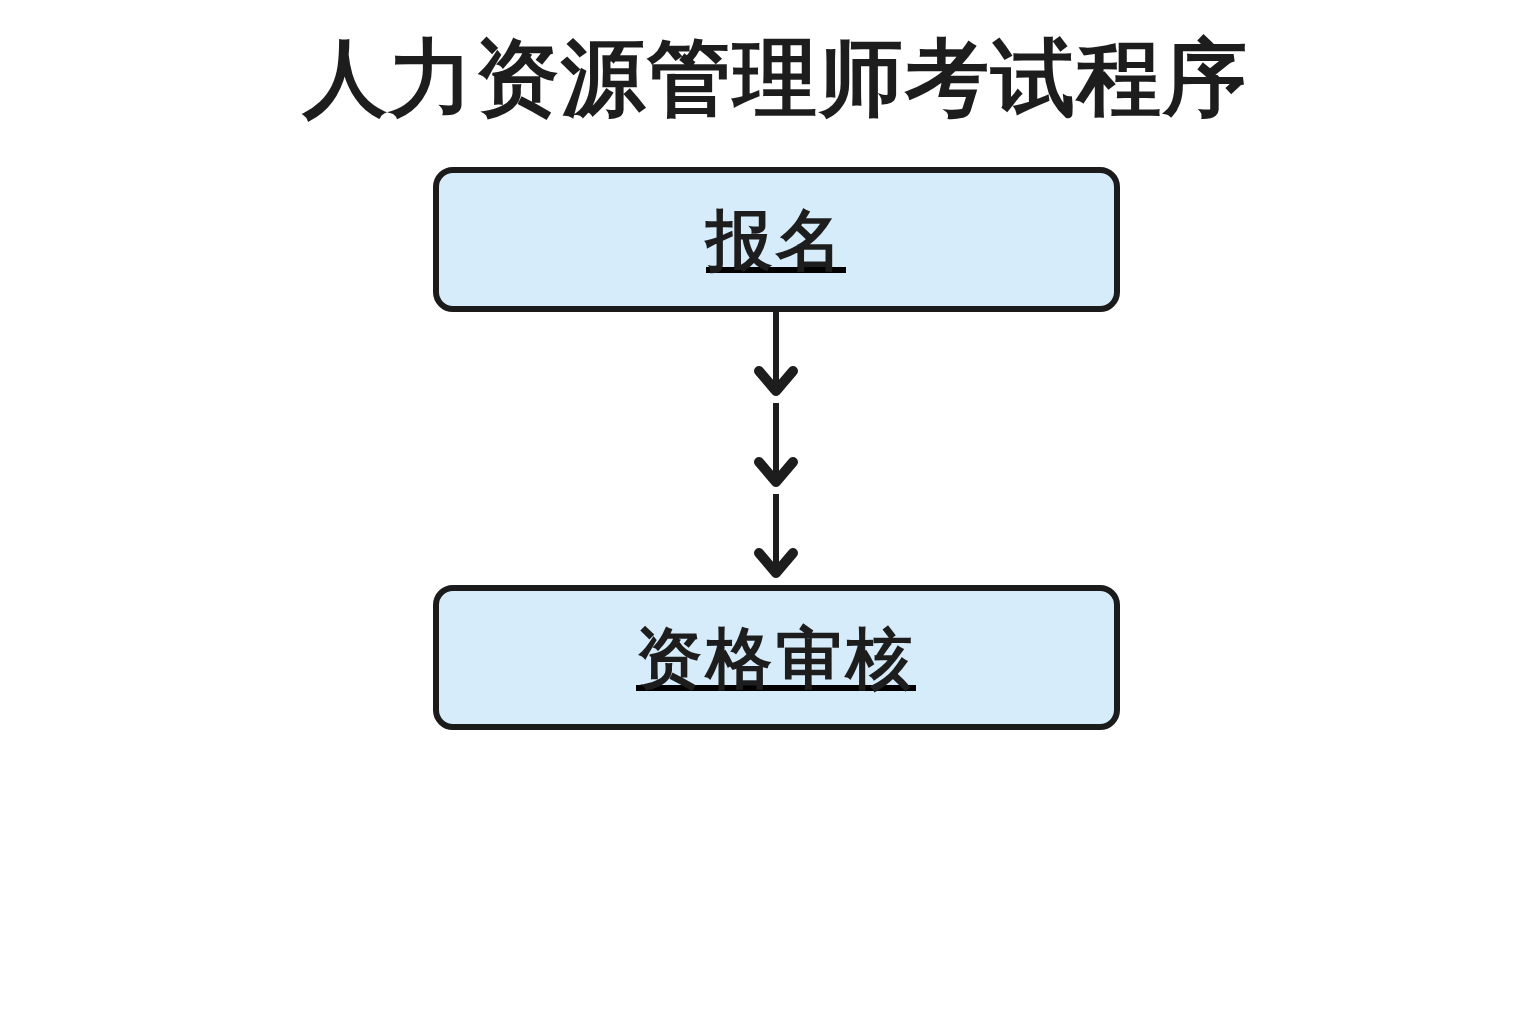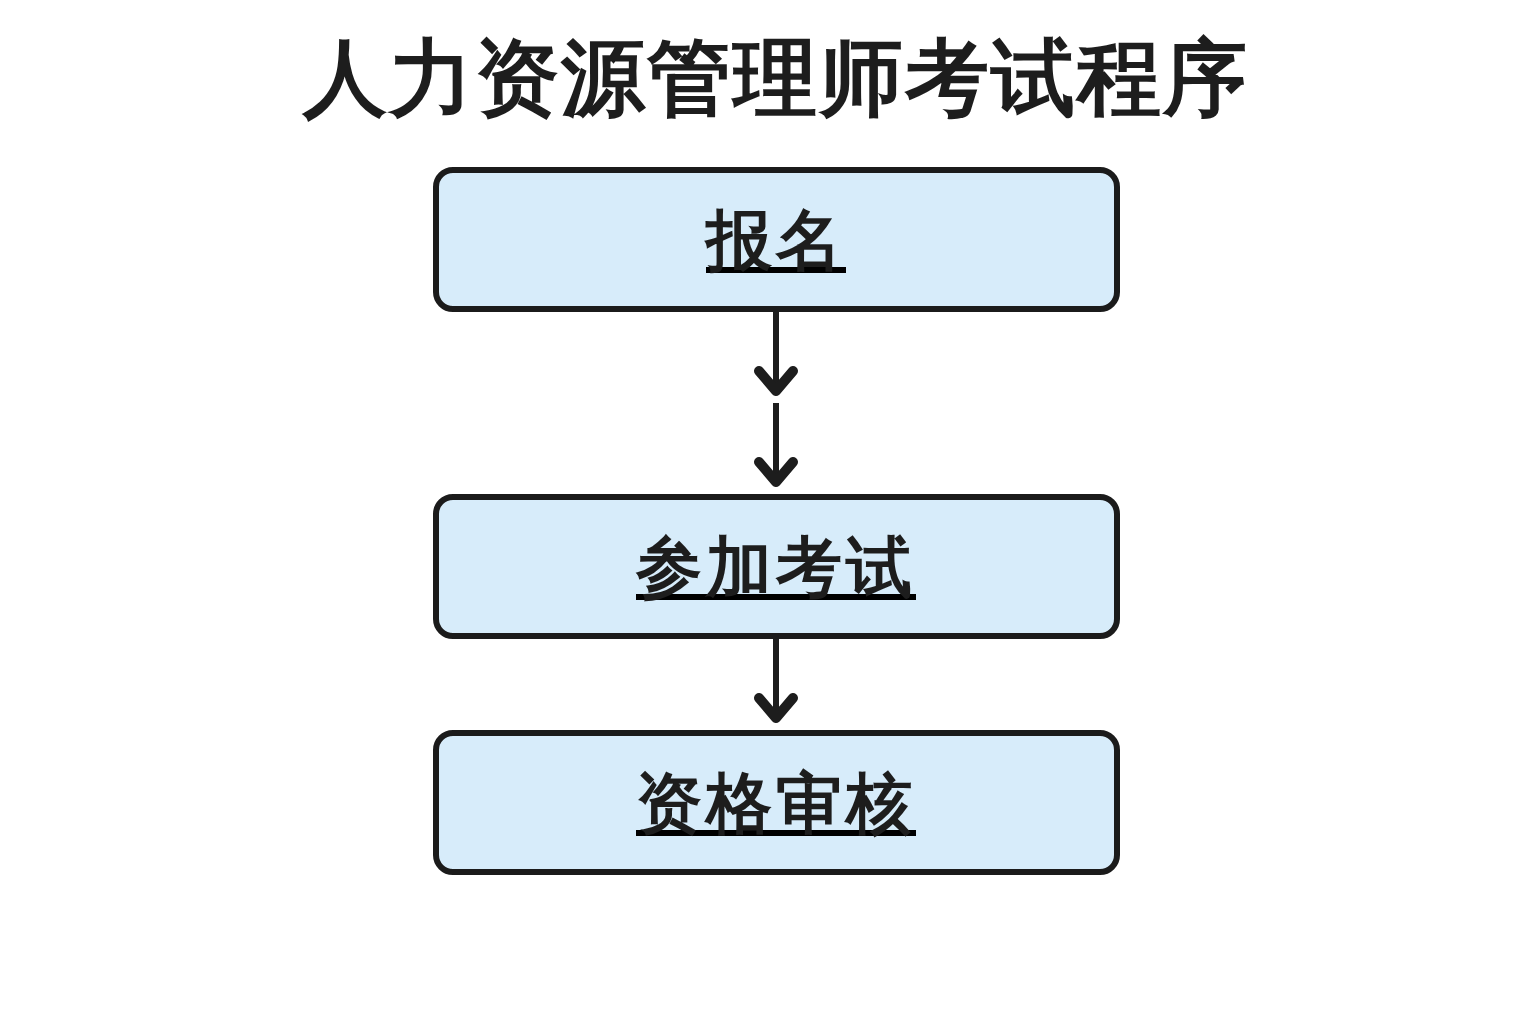--- a/index.html
+++ b/index.html
@@ -92,23 +92,20 @@
     </div>
 
 
     <div class="arrow-wrap">
       <svg width="64" height="91" viewBox="0 0 64 91" aria-hidden="true">
         <line x1="32" y1="0" x2="32" y2="74" stroke="#1d1d1d" stroke-width="6"></line>
         <polyline points="15,59 32,79 49,59" fill="none" stroke="#1d1d1d" stroke-width="10" stroke-linecap="round" stroke-linejoin="round"></polyline>
       </svg>
     </div>
 
-    <div class="flow-box">
-      <span class="label">参加考试</span>
-    </div>
 
     <div class="arrow-wrap">
       <svg width="64" height="91" viewBox="0 0 64 91" aria-hidden="true">
         <line x1="32" y1="0" x2="32" y2="74" stroke="#1d1d1d" stroke-width="6"></line>
         <polyline points="15,59 32,79 49,59" fill="none" stroke="#1d1d1d" stroke-width="10" stroke-linecap="round" stroke-linejoin="round"></polyline>
       </svg>
     </div>
 
     <div class="flow-box">
       <span class="label">资格审核</span>

